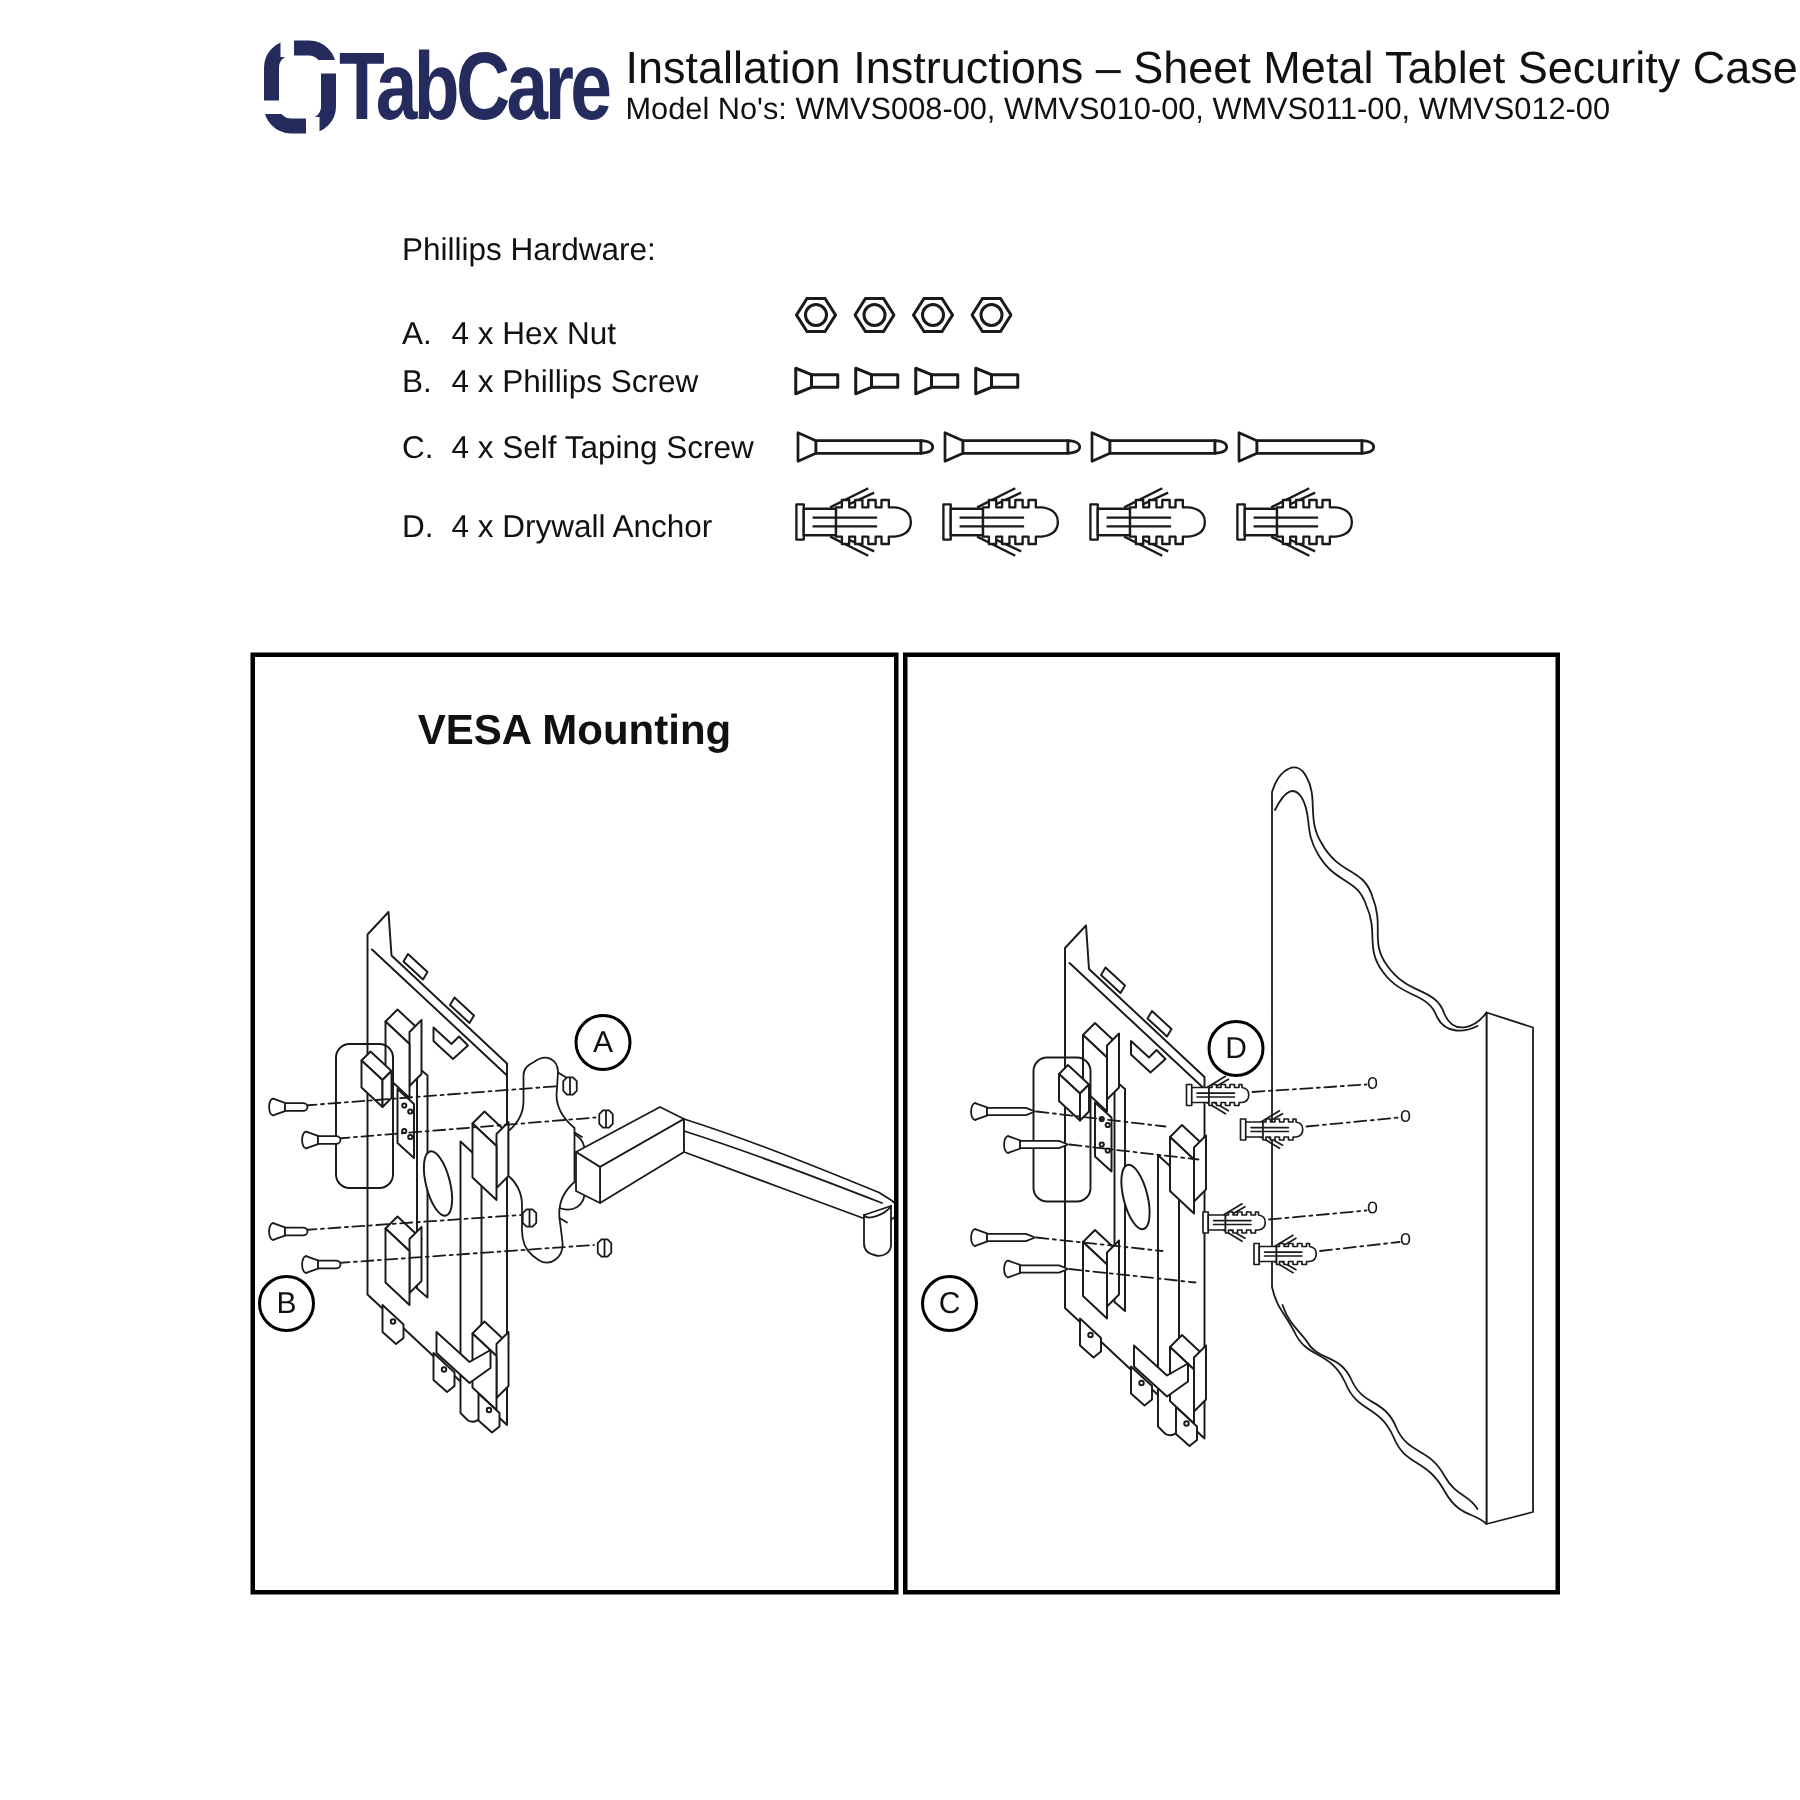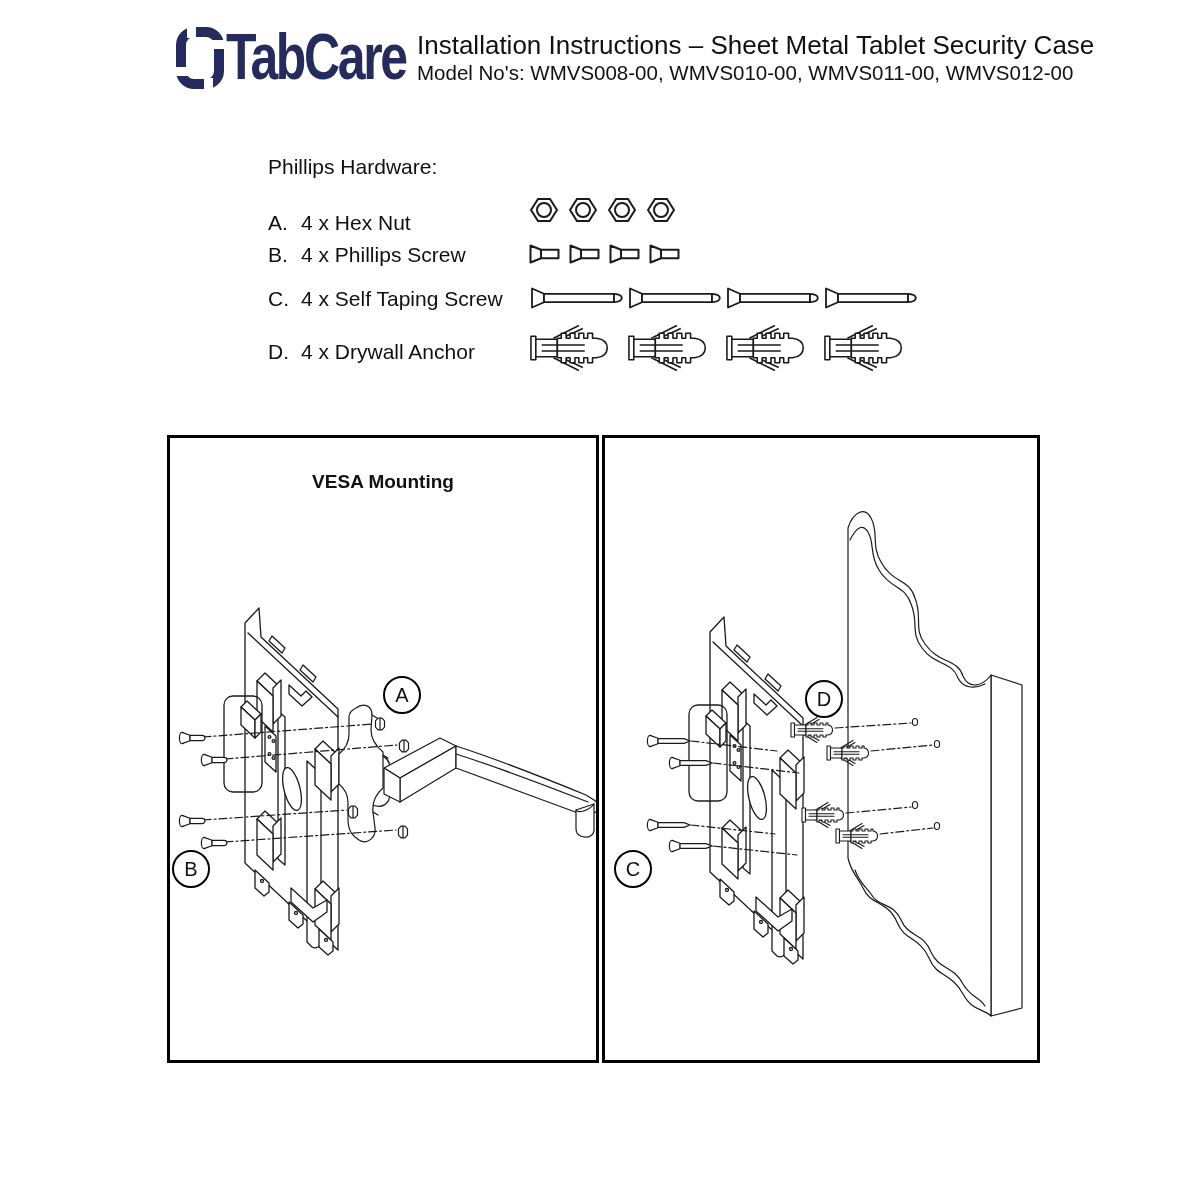--- a/index.html
+++ b/index.html
@@ -2,32 +2,32 @@
 <html><head>
 <meta charset="utf-8">
 <style>
   html,body{margin:0;padding:0;background:#fff;}
   .page{position:relative;width:1200px;height:1200px;background:#fff;overflow:hidden;
         font-family:"Liberation Sans",sans-serif;color:#111;margin-top:15px;}
   .abs{position:absolute;}
   
   .brand{position:absolute;left:226px;top:10px;font-size:64px;line-height:64px;font-weight:bold;
          letter-spacing:-3px;transform:scaleX(.78);transform-origin:left top;}
-  .doc-title{position:absolute;left:417px;top:17px;font-size:26px;line-height:27px;text-align:right;}
+  .doc-title{position:absolute;left:417px;top:17px;font-size:30px;line-height:27px;text-align:right;}
   .doc-sub{position:absolute;left:417px;top:46px;font-size:20.5px;line-height:24px;text-align:right;}
   
   .hw-heading{position:absolute;left:268px;top:140px;font-size:21px;}
   .hw-row{position:absolute;left:268px;font-size:21px;white-space:nowrap;}
   .hw-letter{display:inline-block;width:33px;}
   .hw-icons{position:absolute;display:flex;align-items:center;}
   .hw-icons svg{display:block;}
   
   .panel{position:absolute;border:3px solid #000;background:#fff;}
   .panel-title{position:absolute;left:0;right:0;top:33px;text-align:center;
-               font-size:19px;font-weight:bold;}
+               font-size:28px;font-weight:bold;}
   svg.diagram{position:absolute;left:0;top:0;}
   .callout{position:absolute;width:34px;height:34px;border:2.5px solid #000;border-radius:50%;
            background:#fff;display:flex;align-items:center;justify-content:center;
            font-size:20px;color:#111;z-index:5;}
 </style>
 </head>
 <body>
 
 <div class="page">
 

